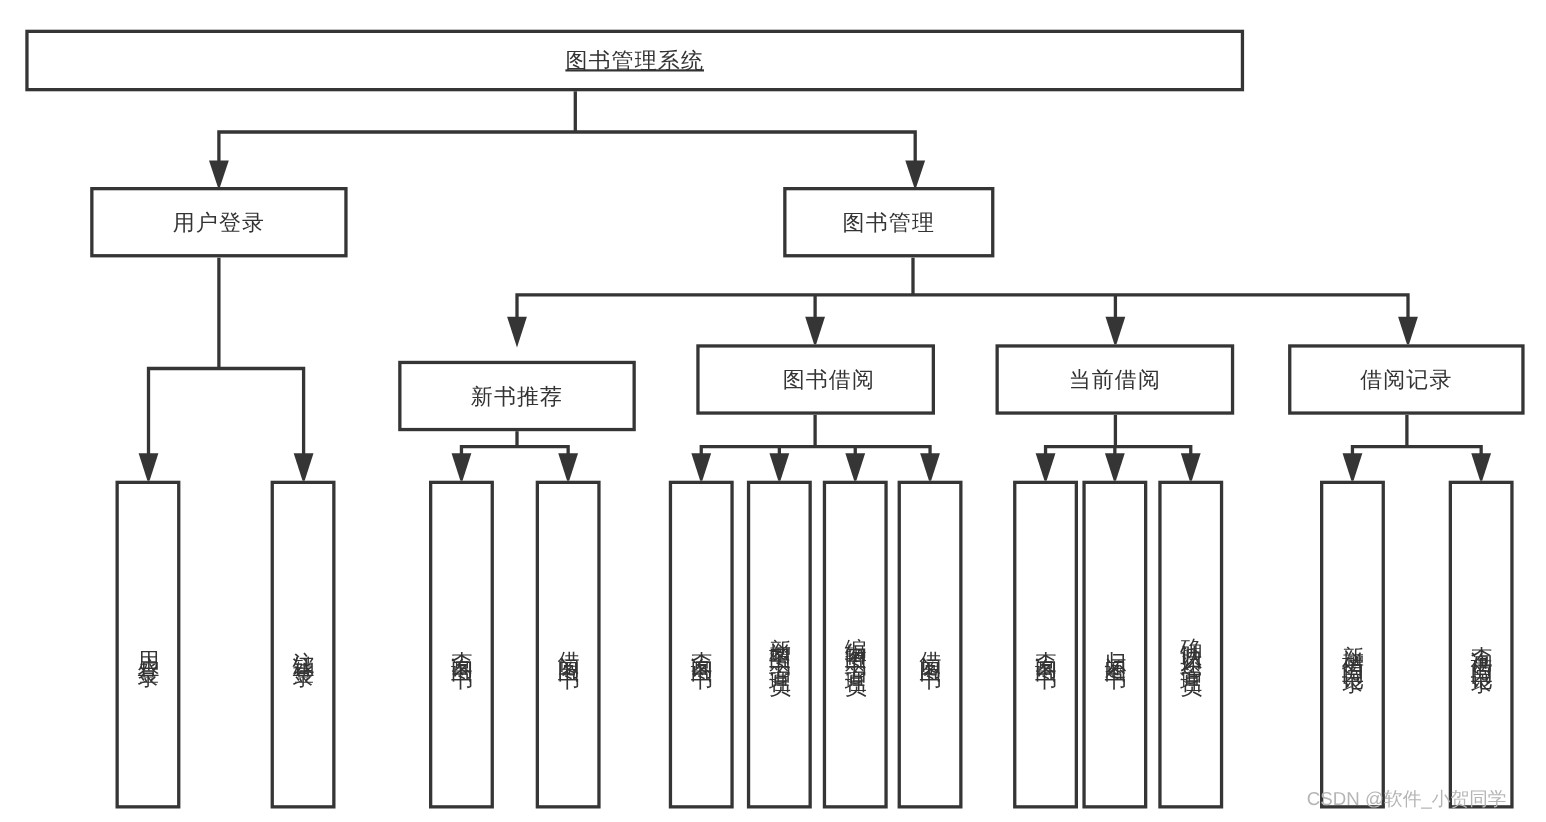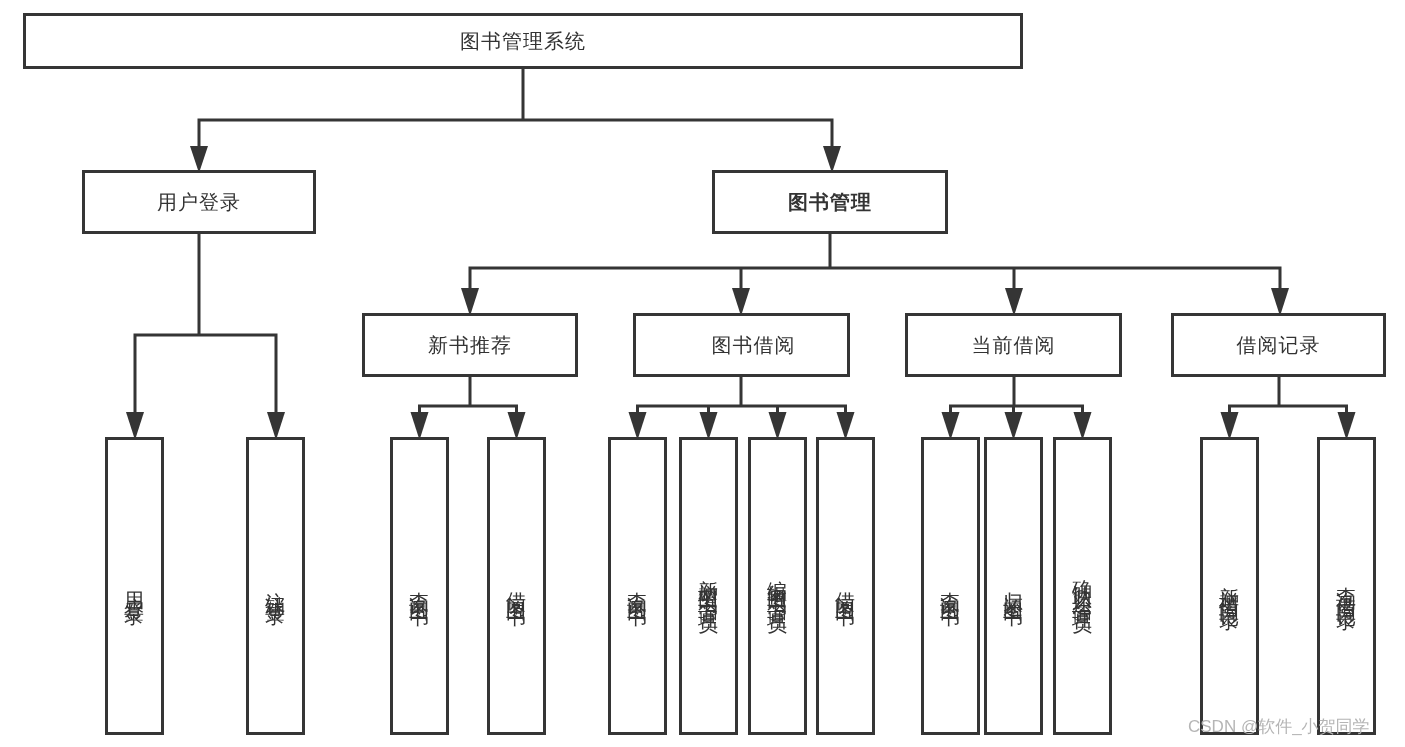--- a/index.html
+++ b/index.html
@@ -87,32 +87,32 @@
     <path d="M1014 377 V406 M949 406 H1084 M950.5 404.5 V414 M1013.5 404.5 V414 M1082.5 404.5 V414"></path>
     <polygon fill="#353535" stroke="none" points="941.5,412 959.5,412 950.5,440"></polygon>
     <polygon fill="#353535" stroke="none" points="1004.5,412 1022.5,412 1013.5,440"></polygon>
     <polygon fill="#353535" stroke="none" points="1073.5,412 1091.5,412 1082.5,440"></polygon>
 
     <path d="M1279 377 V406 M1228 406 H1348 M1229.5 404.5 V414 M1346.5 404.5 V414"></path>
     <polygon fill="#353535" stroke="none" points="1220.5,412 1238.5,412 1229.5,440"></polygon>
     <polygon fill="#353535" stroke="none" points="1337.5,412 1355.5,412 1346.5,440"></polygon>
   </svg>
 
-  <div class="box hbox" style="left:23px; top:13px; width:1000px; height:56px;">
+  <div class="box hbox" style="left:23px; top:27px; width:1108px; height:56px;text-decoration:underline;">
     <span>图书管理系统</span>
   </div>
 
   <div class="box hbox" style="left:82px; top:170px; width:234px; height:64px;">
     <span>用户登录</span>
   </div>
-  <div class="box hbox" style="left:712px; top:170px; width:236px; height:64px;font-weight:bold;">
+  <div class="box hbox" style="left:712px; top:170px; width:192px; height:64px;">
     <span>图书管理</span>
   </div>
 
-  <div class="box hbox" style="left:362px; top:313px; width:216px; height:64px;">
+  <div class="box hbox" style="left:362px; top:328px; width:216px; height:64px;">
     <span>新书推荐</span>
   </div>
   <div class="box hbox" style="left:633px; top:313px; width:217px; height:64px;padding-left:24px;">
     <span>图书借阅</span>
   </div>
   <div class="box hbox" style="left:905px; top:313px; width:217px; height:64px;text-align:center;">
     <span>当前借阅</span>
   </div>
   <div class="box hbox" style="left:1171px; top:313px; width:215px; height:64px;">
     <span>借阅记录</span>

